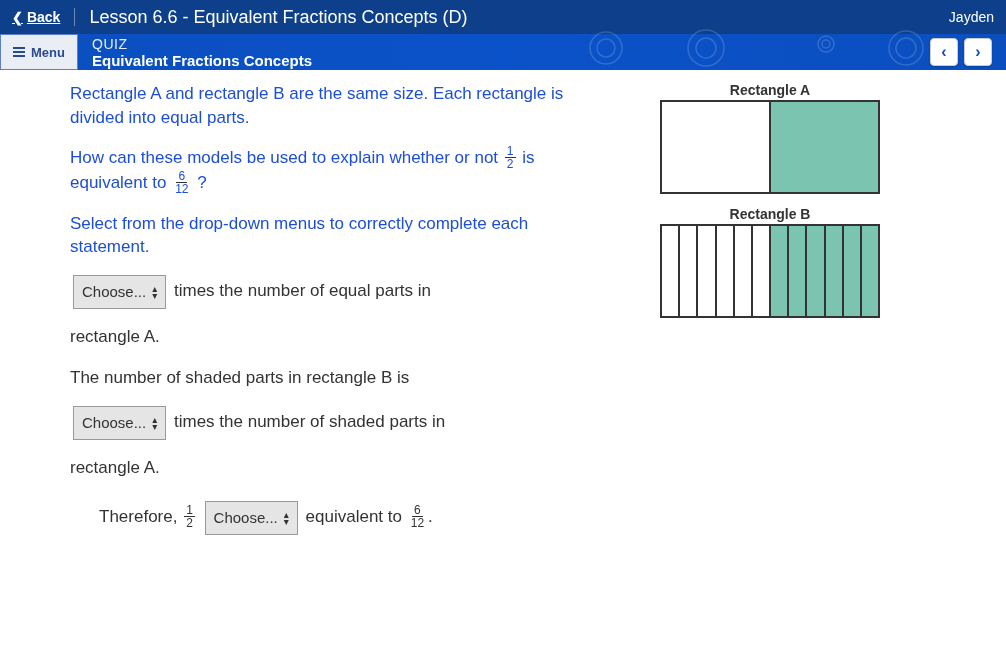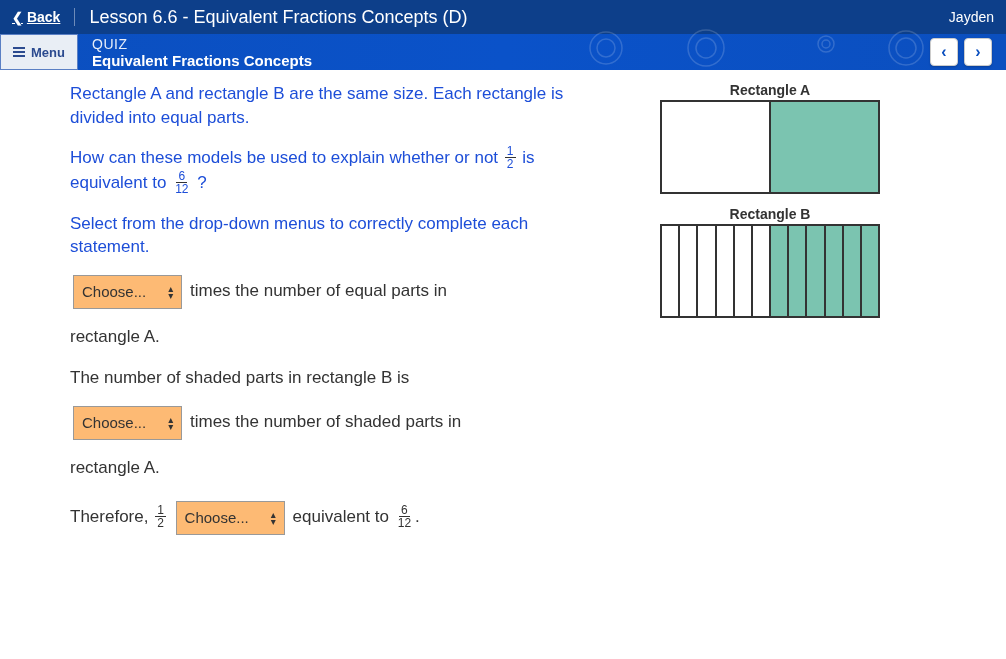--- a/index.html
+++ b/index.html
@@ -153,23 +153,23 @@
     }
     .frac .num { border-bottom: 1px solid #333; padding: 0 2px; }
     .frac .den { padding: 0 2px; }
     .dropdown {
       display: inline-flex;
       align-items: center;
       border: 1px solid #999;
       padding: 4px 8px;
       font-size: 15px;
       color: #333;
-      background: #fdba74;
+      background: #e5e5e5;
       cursor: pointer;
-      gap: 22px;
+      gap: 6px;
       vertical-align: middle;
       margin: 0 3px;
     }
     .dropdown .caret {
       font-size: 10px;
       display: flex;
       flex-direction: column;
       line-height: 0.7;
     }
     .statement-line {
@@ -314,21 +314,21 @@
             <span>Choose...</span>
             <span class="caret">
                 <span>▴</span>
                 <span>▾</span>
               </span>
           </span>
           <span>times the number of shaded parts in</span>
         </div>
         <div class="statement-line">rectangle A.</div>
 
-        <div class="statement-line" style="margin-top:20px;">
+        <div class="statement-line" style="margin-top:20px;margin-left:29px;">
           <span>Therefore, </span>
           <span class="frac">
             <span class="num">1</span>
             <span class="den">2</span>
           </span>
           <span class="dropdown">
             <span>Choose...</span>
             <span class="caret">
                 <span>▴</span>
                 <span>▾</span>

